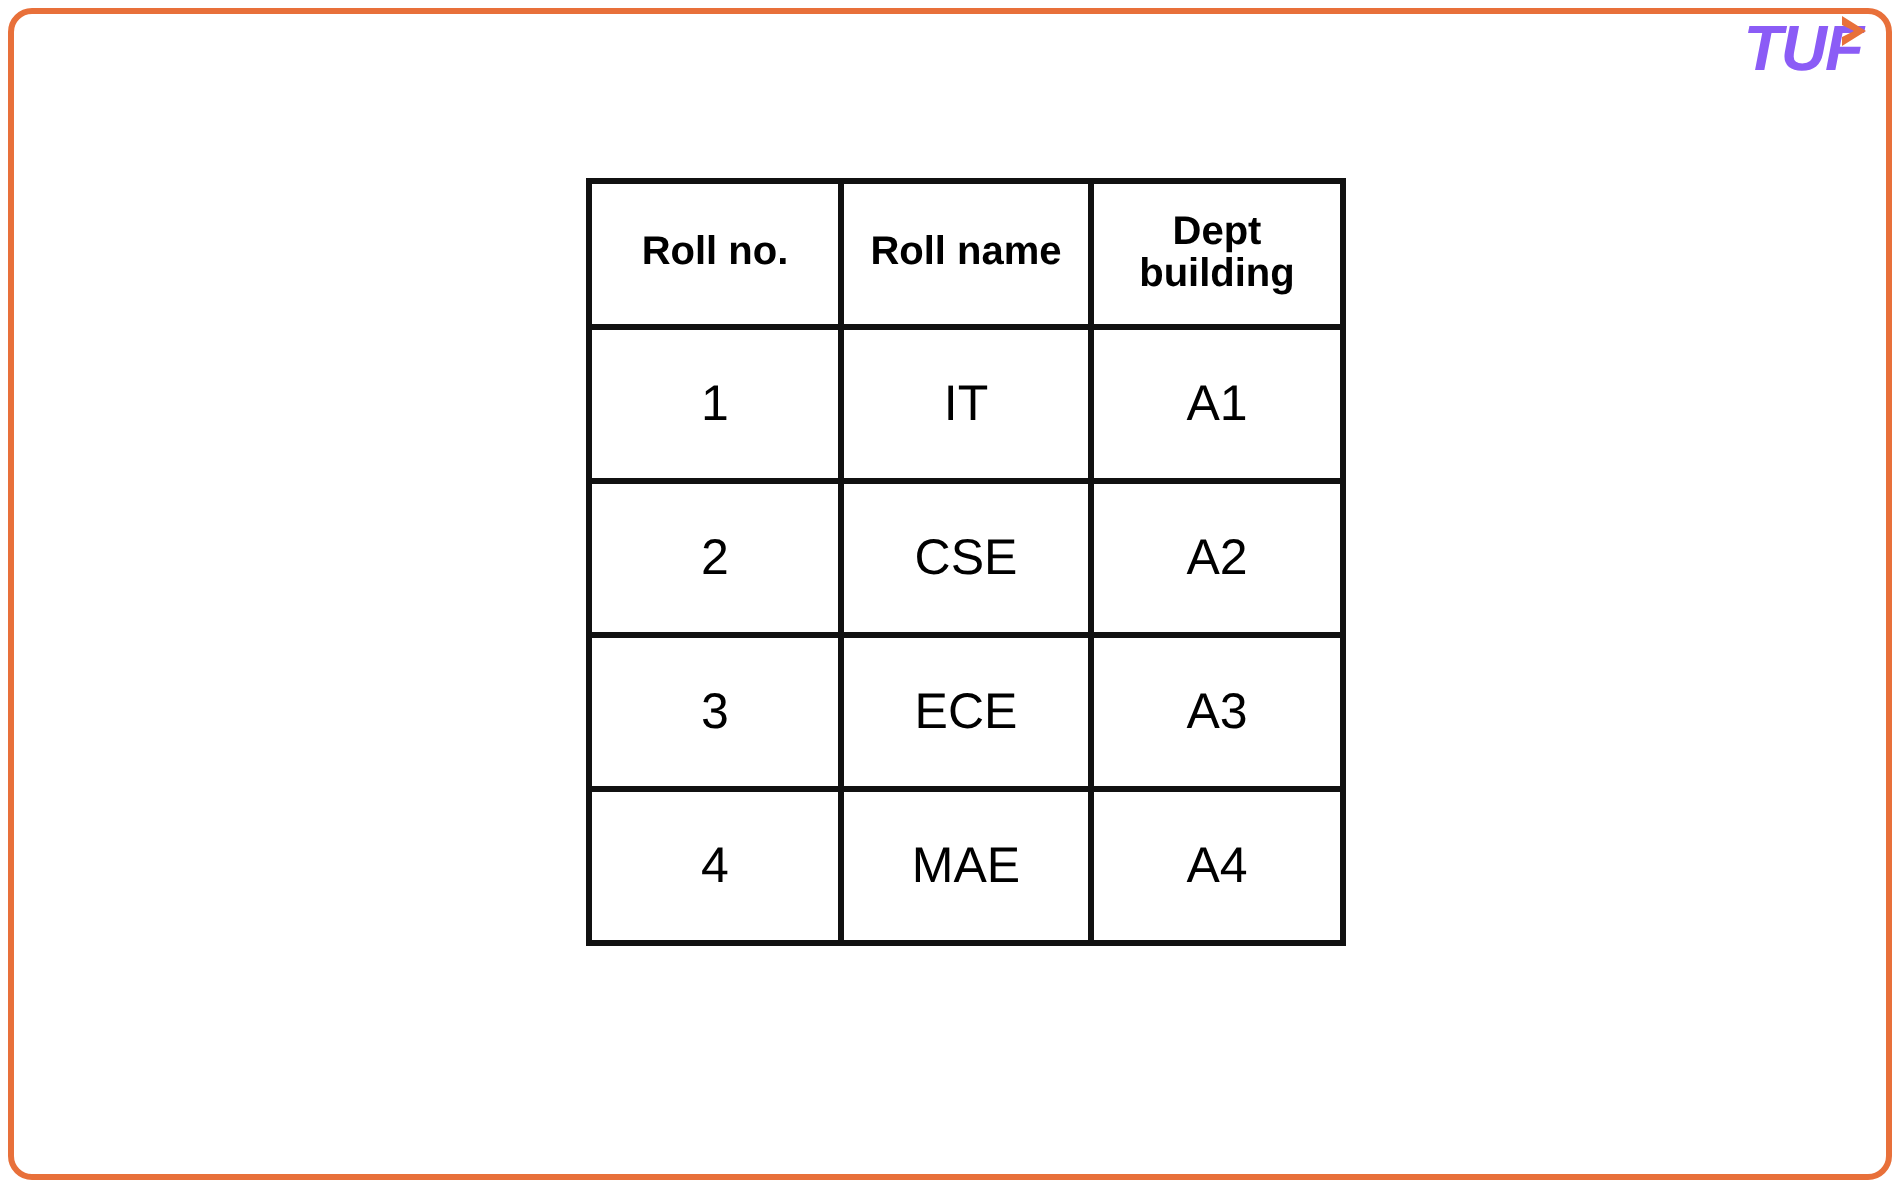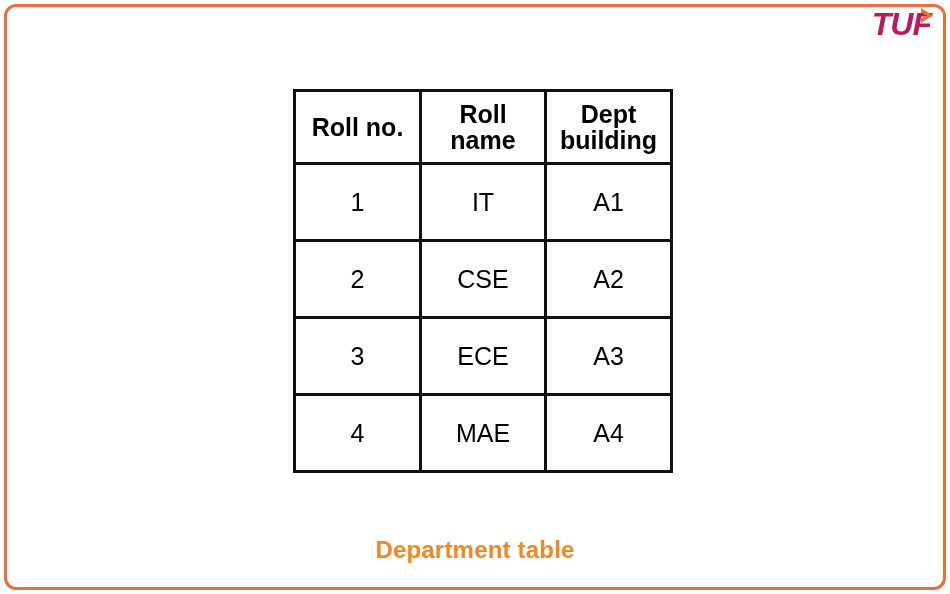--- a/index.html
+++ b/index.html
@@ -38,21 +38,21 @@
     align-items: flex-start;
     height: 34px;
   }
   .logo-text {
     font-family: "Liberation Sans", sans-serif;
     font-weight: bold;
     font-style: italic;
     font-size: 32px;
     line-height: 32px;
     letter-spacing: -1px;
-    color: #be185d;
+    color: #8b5cf6;
   }
   .logo-chevron {
     margin-left: -11px;
     margin-top: 0px;
     width: 16px;
     height: 18px;
     display: block;
   }
   
   .table-wrap {
@@ -67,21 +67,21 @@
   }
   table.dept td, table.dept th {
     border: 3px solid #111111;
     text-align: center;
     vertical-align: middle;
     color: #000000;
     padding: 0;
   }
   table.dept th {
     height: 70px;
-    font-size: 25px;
+    font-size: 20px;
     font-weight: bold;
     line-height: 1.06;
     padding: 0 4px;
   }
   table.dept td {
     height: 74px;
     font-size: 25px;
     font-weight: normal;
   }
   .col-roll { width: 115px; }
@@ -141,15 +141,14 @@
         </tr>
         <tr>
           <td>4</td>
           <td>MAE</td>
           <td>A4</td>
         </tr>
       </tbody>
     </table>
   </div>
 
-  <div class="caption">Department table</div>
 
 </div>
 
 </body></html>

